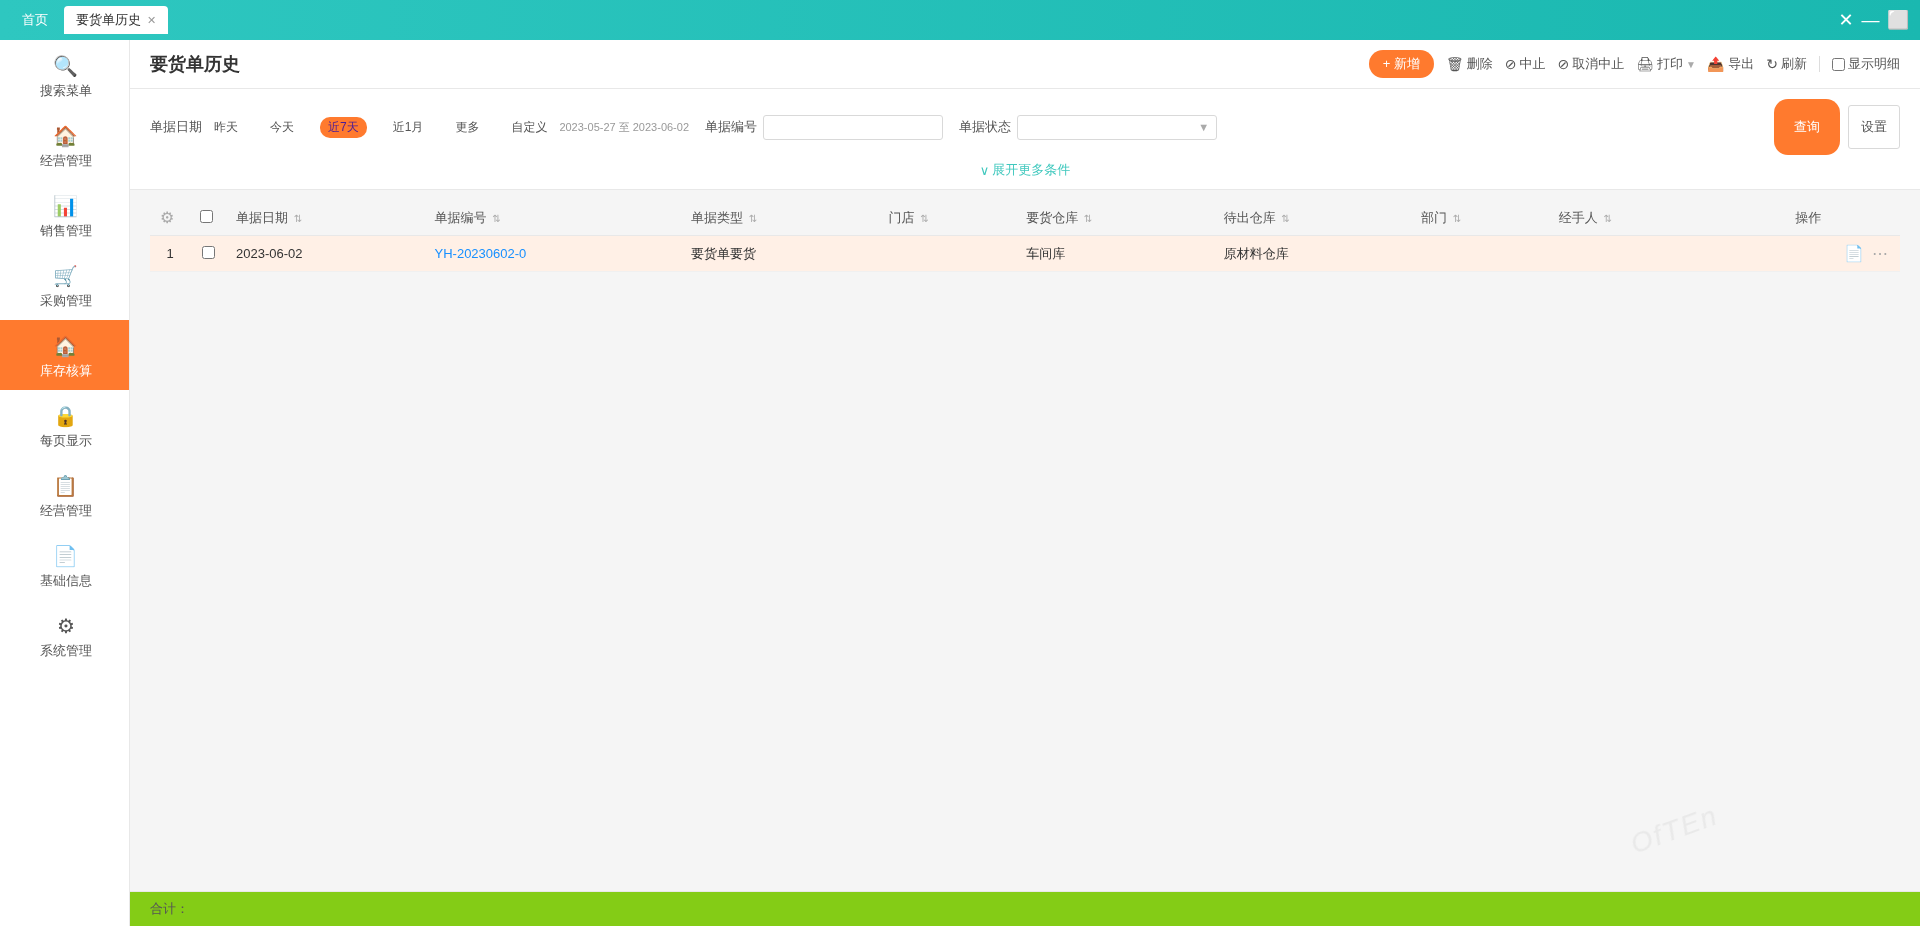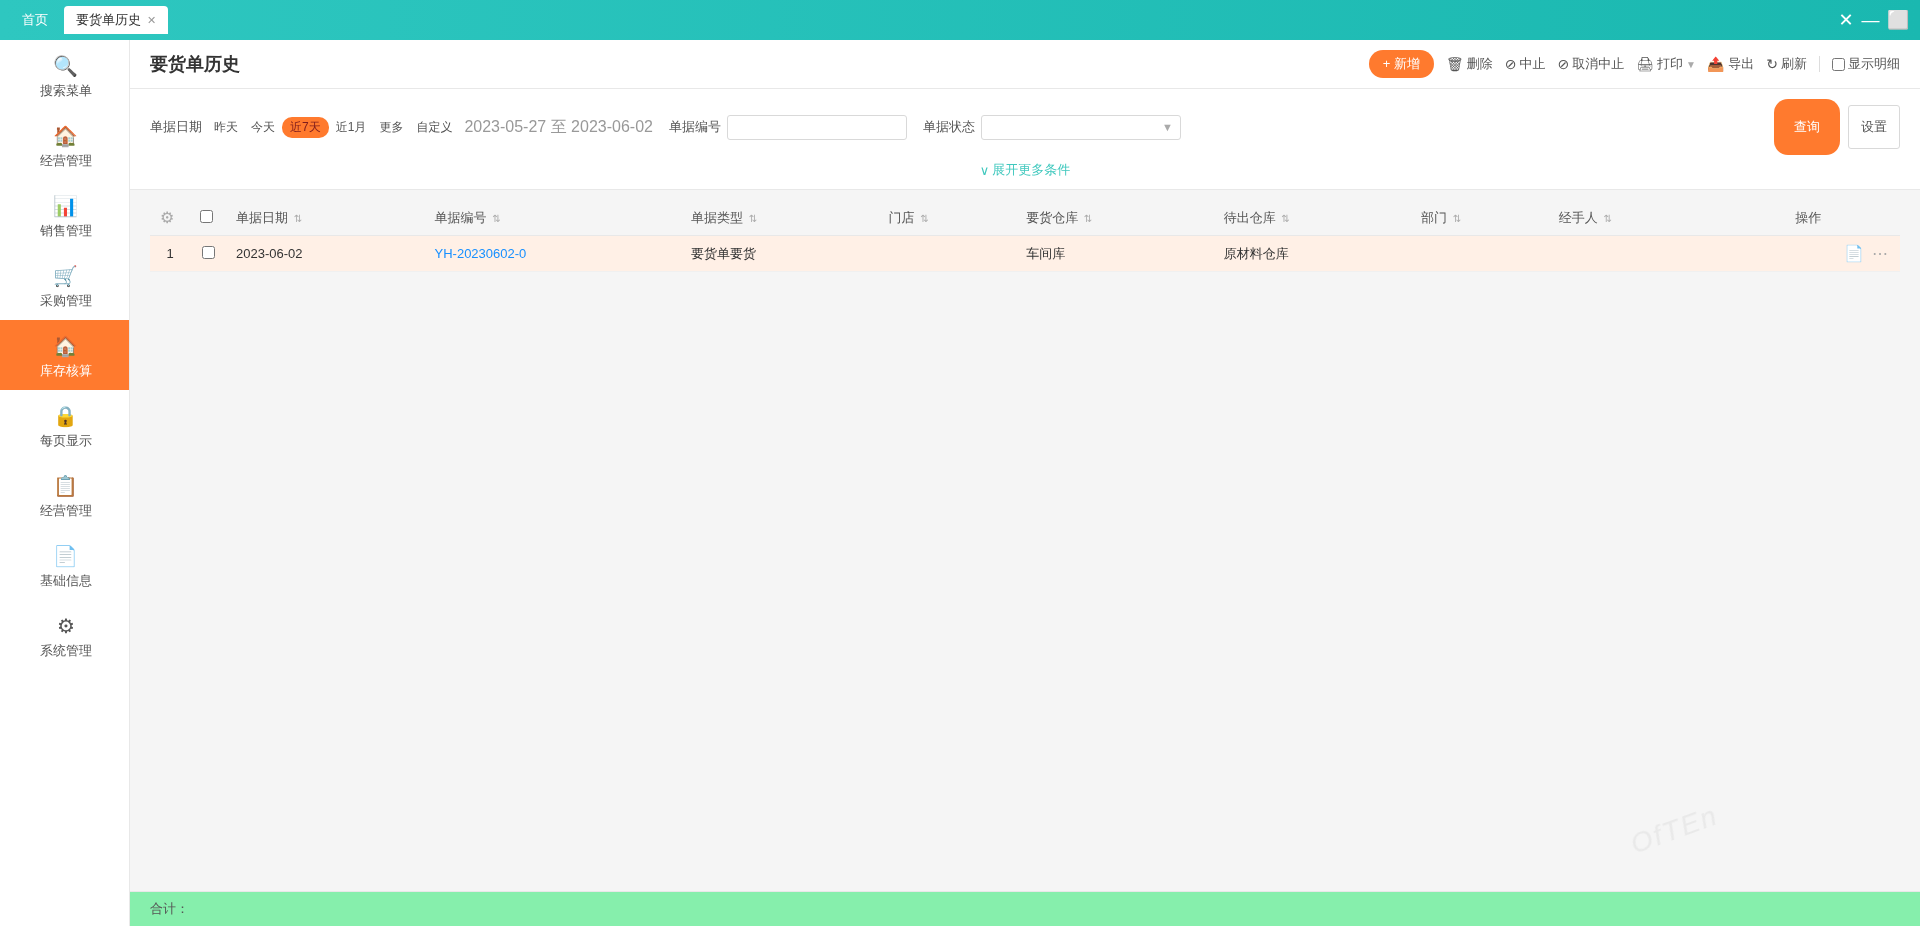--- a/index.html
+++ b/index.html
@@ -86,27 +86,27 @@
     
     .filter-bar {
       padding: 10px 20px;
       background: #fff;
       border-bottom: 1px solid #e8e8e8;
       flex-shrink: 0;
     }
     .filter-row { display: flex; align-items: center; gap: 16px; flex-wrap: wrap; }
     .filter-group { display: flex; align-items: center; gap: 6px; }
     .filter-label { color: #555; white-space: nowrap; font-size: 13px; }
-    .date-range-btns { display: flex; gap: 1px; }
+    .date-range-btns { display: flex; gap: 20px; }
     .date-btn {
       padding: 2px 6px; border-radius: 3px; cursor: pointer;
       font-size: 12px; color: #555;
     }
-    .date-btn.active { background: #ff7a2e; color: #7f1d1d; border-radius: 10px; padding: 2px 8px; }
-    .date-range-text { color: #999; font-size: 16px; text-align: center; }
+    .date-btn.active { background: #ff7a2e; color: #4c1d95; border-radius: 10px; padding: 2px 8px; }
+    .date-range-text { color: #999; font-size: 11px; text-align: center; }
     .filter-input {
       border: 1px solid #d9d9d9; border-radius: 3px;
       padding: 4px 8px; width: 180px; outline: none; color: #333; font-size: 13px;
     }
     .filter-select-wrapper { position: relative; display: flex; align-items: center; }
     .filter-select {
       border: 1px solid #d9d9d9; border-radius: 3px;
       padding: 4px 28px 4px 8px; width: 200px; outline: none;
       appearance: none; background: #fff; color: #333; font-size: 13px; cursor: pointer;
     }
@@ -133,21 +133,21 @@
     }
     .data-table tbody tr.highlighted { background: #fff0e6; }
     .row-num { color: #999; text-align: center; }
     .link-text { color: #1890ff; cursor: pointer; }
     .op-icon { font-size: 16px; color: #aaa; cursor: pointer; margin: 0 2px; }
     .table-settings-icon { font-size: 16px; color: #aaa; cursor: pointer; }
     .checkbox-col { width: 36px; text-align: center; }
 
     
     .footer-summary {
-      background: #86efac;
+      background: #84cc16;
       border-top: 1px solid #e8e8e8;
       padding: 8px 20px;
       color: #555;
       font-size: 13px;
       display: flex;
       align-items: center;
       flex-shrink: 0;
     }
 
     

